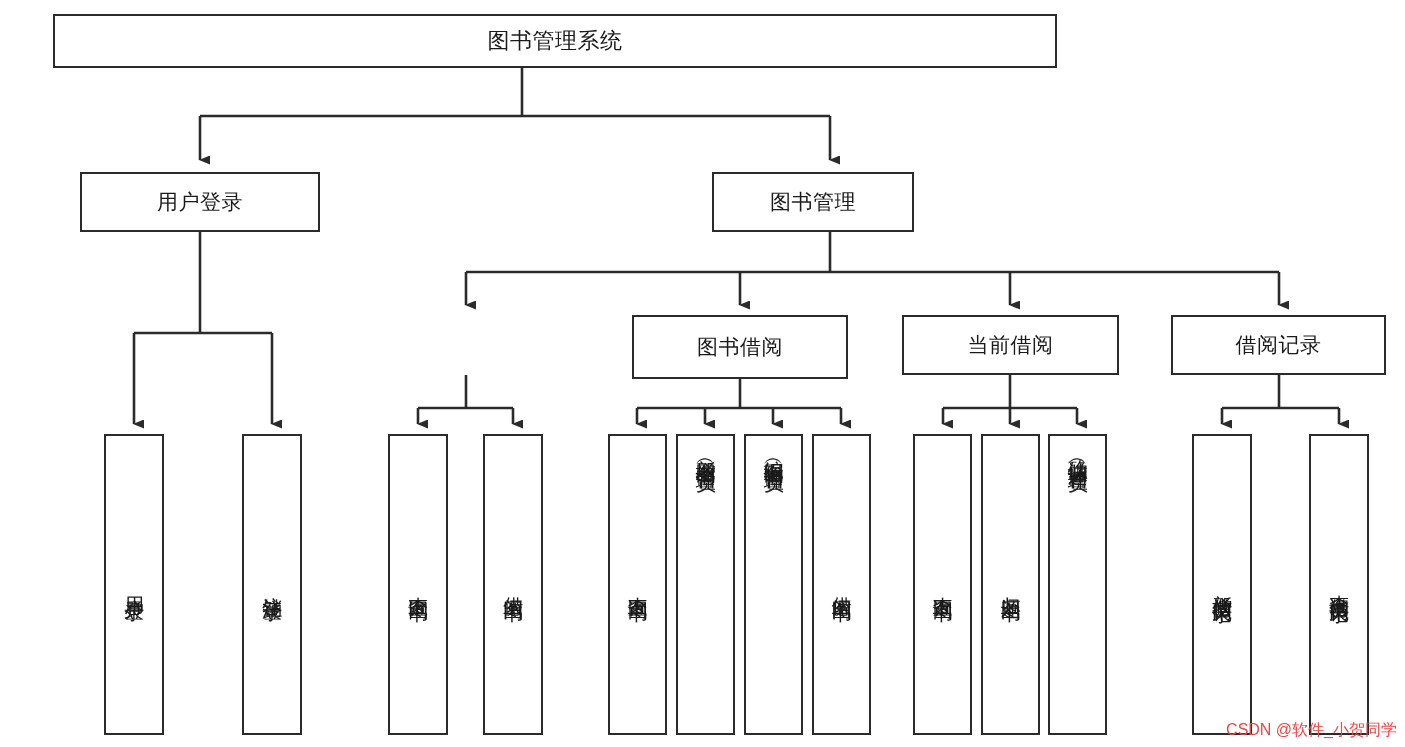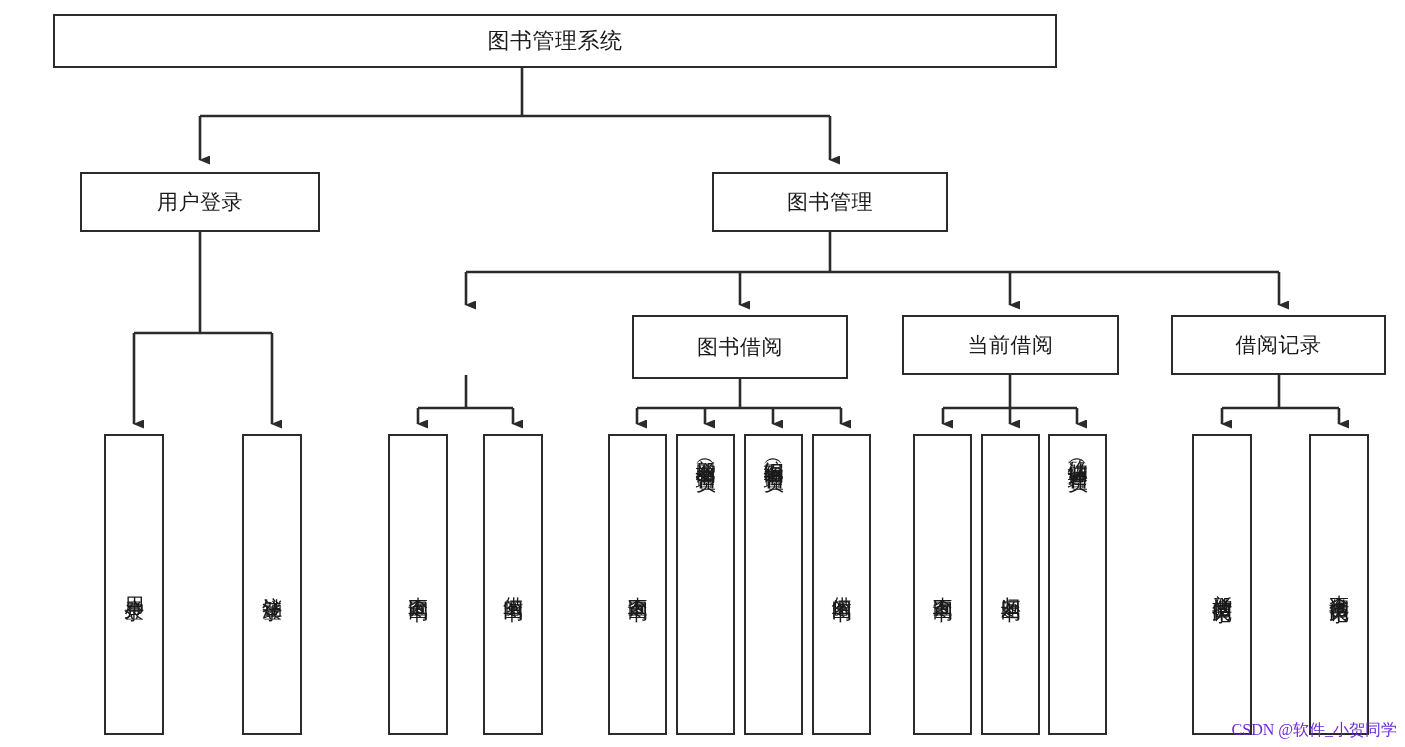--- a/index.html
+++ b/index.html
@@ -68,24 +68,24 @@
   }
   .node.vert.centered {
     align-items: center;
     padding-top: 0;
   }
   #watermark {
     position: absolute;
     right: 8px;
     bottom: 6px;
     font-size: 16px;
-    color: #6d28d9;
+    color: #ef4444;
     white-space: nowrap;
     z-index: 5;
-    font-family: Liberation Serif, serif;
+    font-family: Liberation Sans, sans-serif;
   }
 </style>
 </head>
 <body>
 
 <div id="diagram-canvas">
 
   <svg id="connector-layer" viewBox="0 0 1405 747" width="1405" height="747" xmlns="http://www.w3.org/2000/svg">
     <defs>
       <marker id="arrowhead" markerWidth="9" markerHeight="11" refX="4.5" refY="10" orient="auto" markerUnits="userSpaceOnUse">
@@ -136,21 +136,21 @@
     </g>
   </svg>
 
   <div class="node horiz root" style="left:18px; top:14px; width:1004px; height:54px;margin-left:35px;">
     <span class="node-label">图书管理系统</span>
   </div>
 
   <div class="node horiz" style="left:80px; top:172px; width:240px; height:60px;">
     <span class="node-label">用户登录</span>
   </div>
-  <div class="node horiz" style="left:712px; top:172px; width:236px; height:60px;">
+  <div class="node horiz" style="left:712px; top:172px; width:202px; height:60px;">
     <span class="node-label">图书管理</span>
   </div>
 
   <div class="node horiz" style="left:632px; top:315px; width:216px; height:64px;">
     <span class="node-label">图书借阅</span>
   </div>
   <div class="node horiz" style="left:902px; top:315px; width:217px; height:60px;">
     <span class="node-label">当前借阅</span>
   </div>
   <div class="node horiz" style="left:1171px; top:315px; width:215px; height:60px;">

